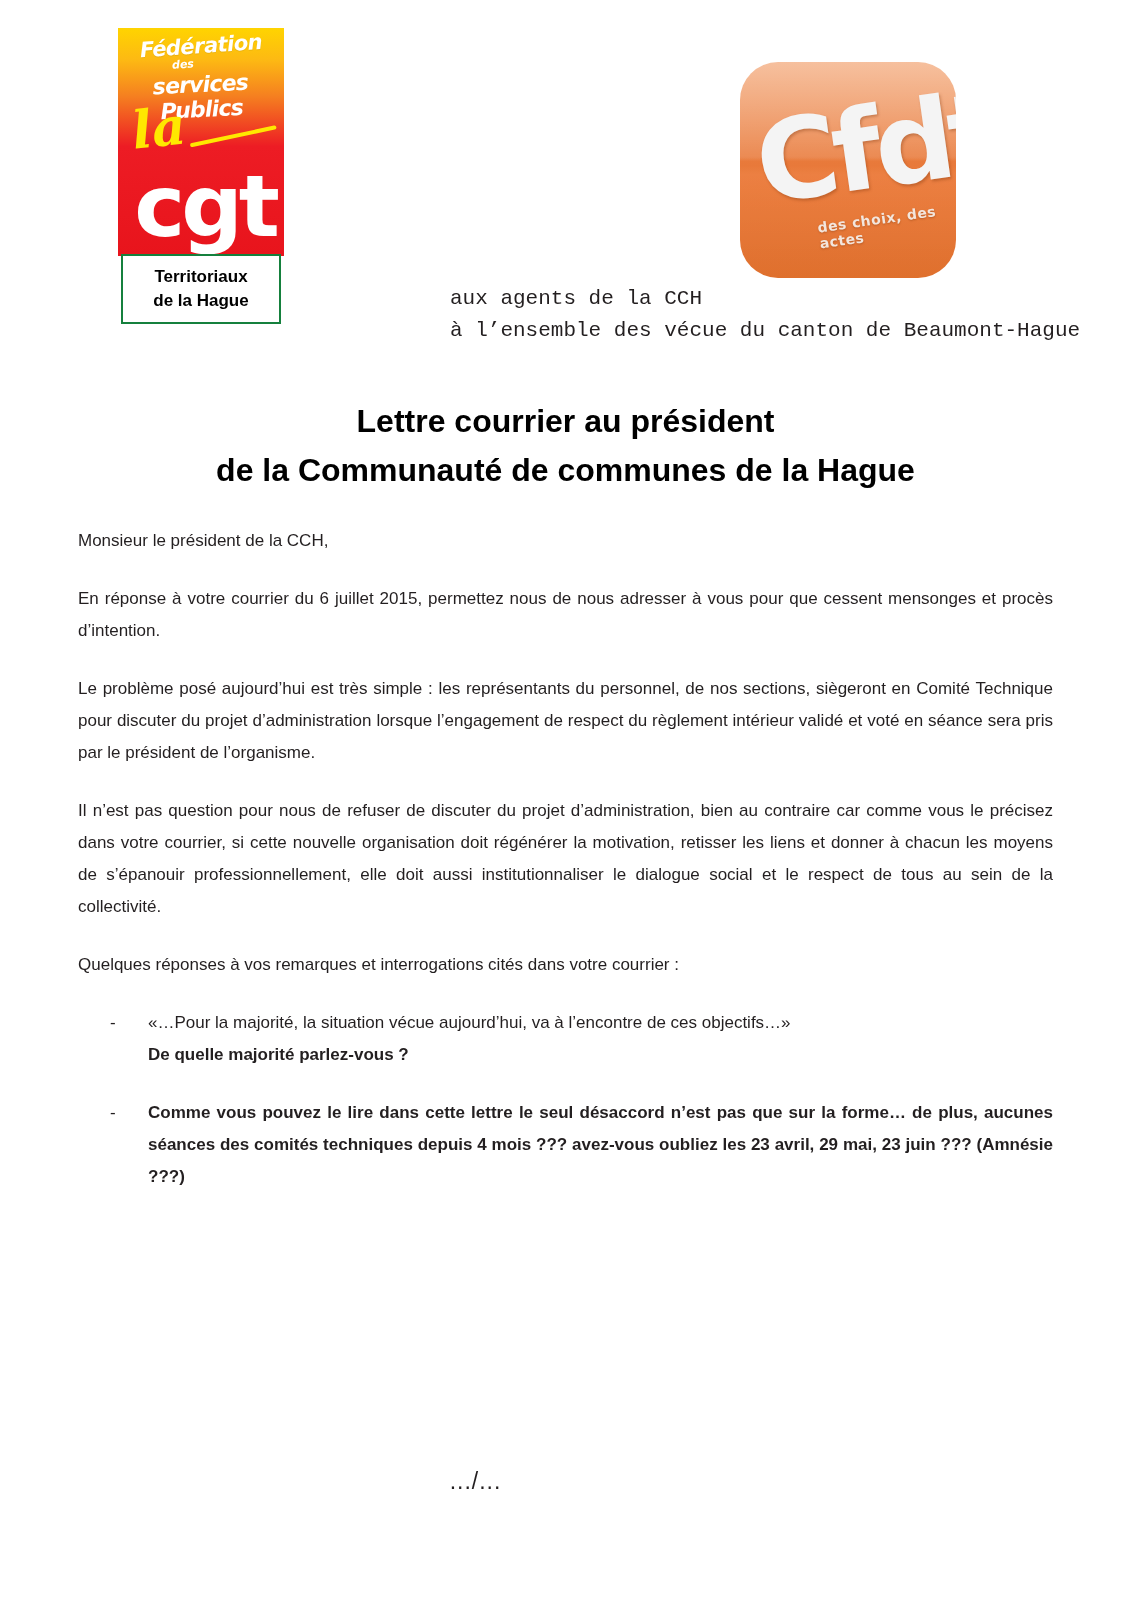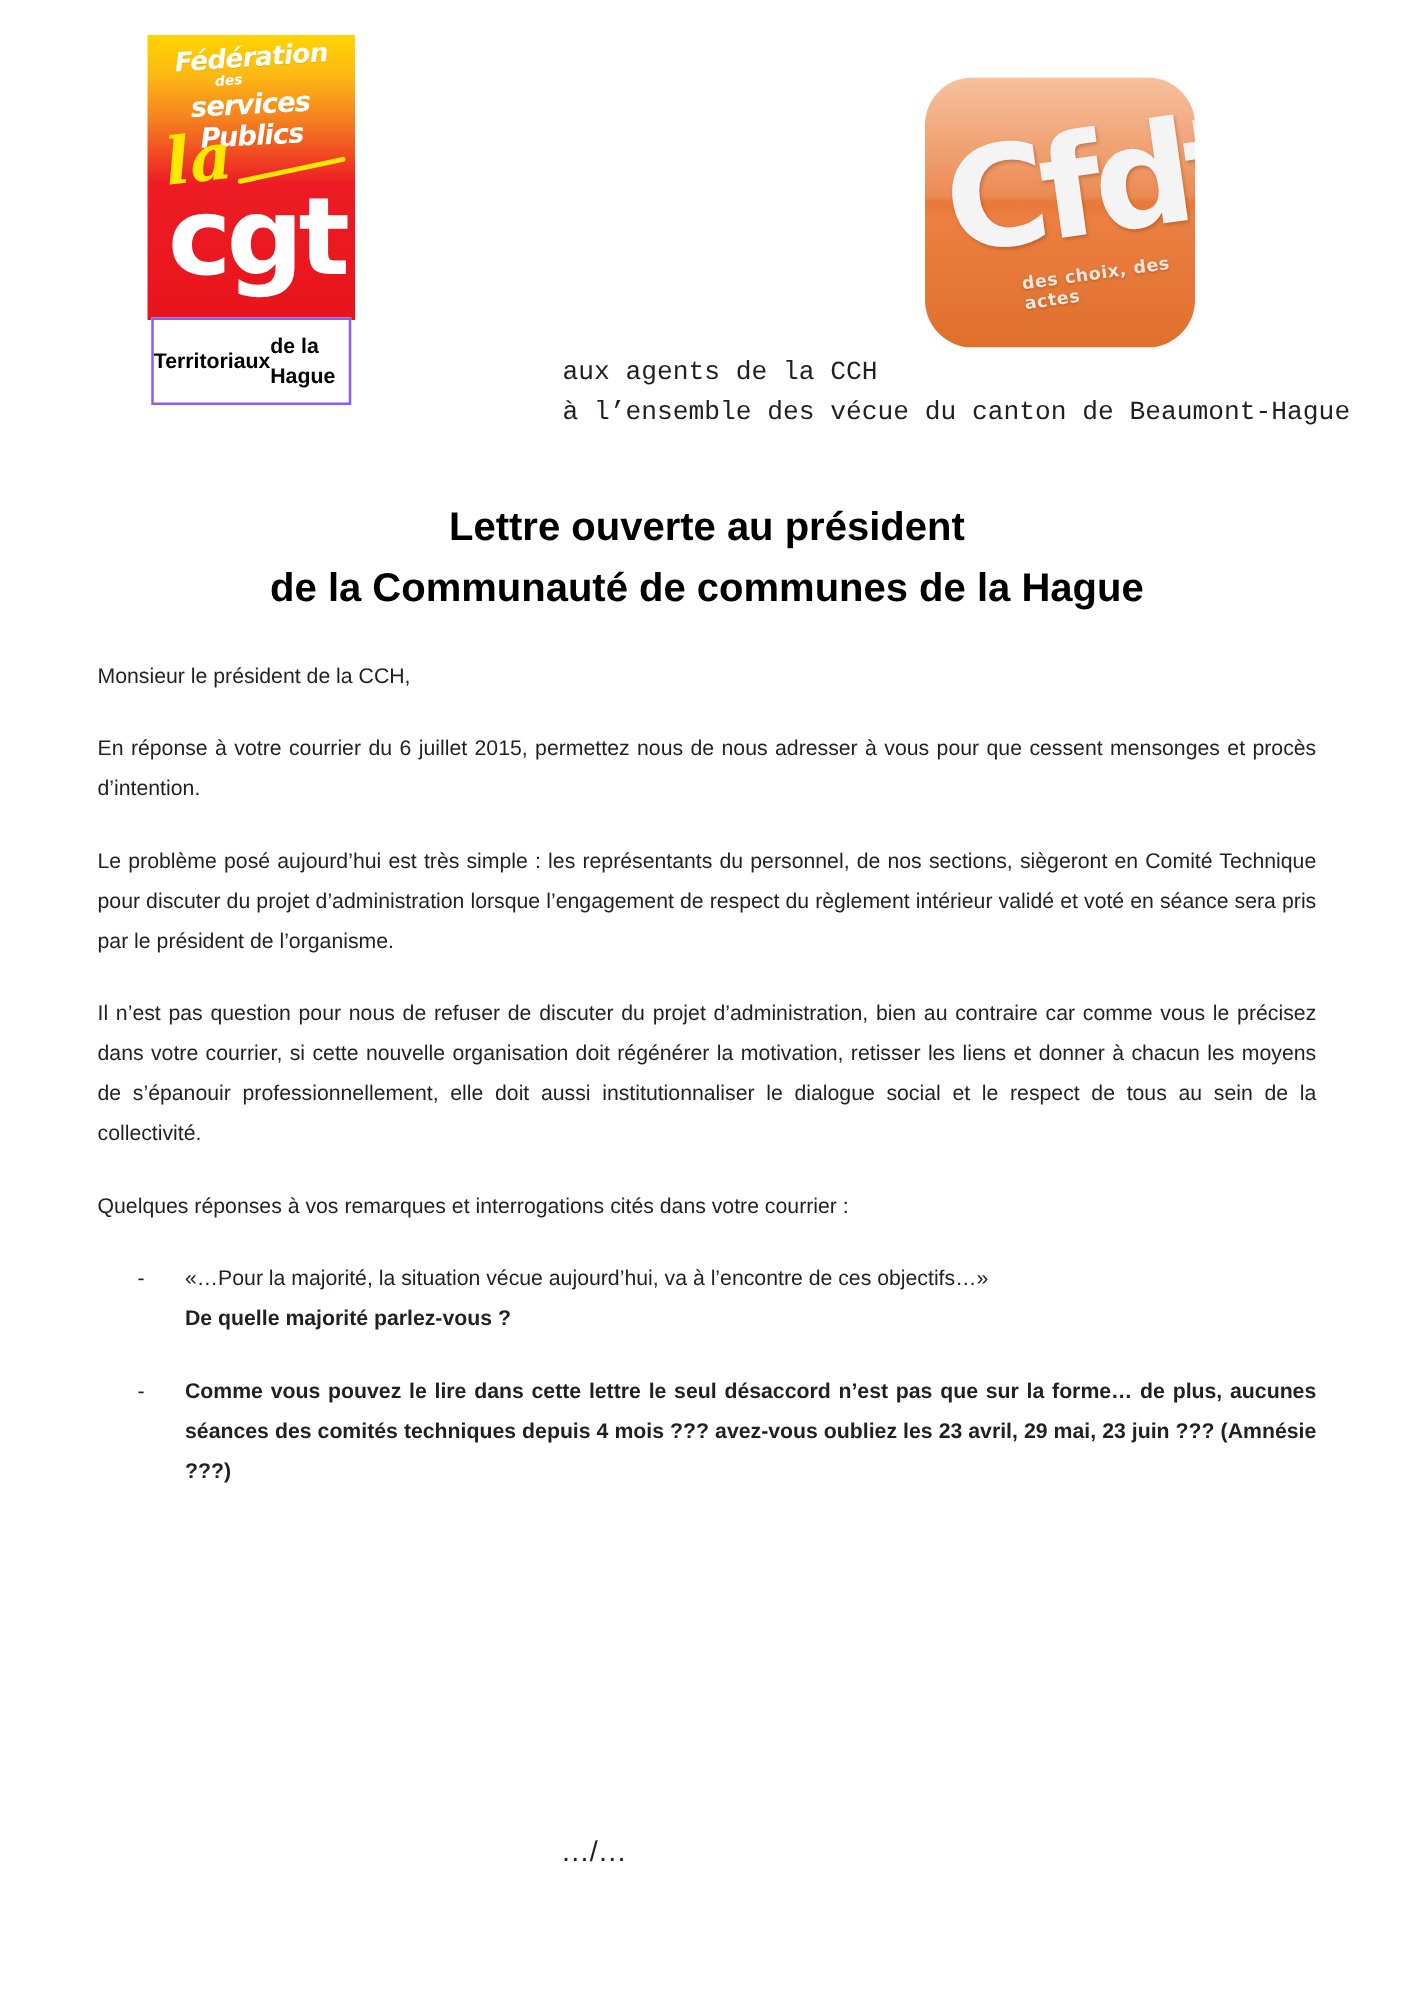--- a/index.html
+++ b/index.html
@@ -101,42 +101,42 @@
     left: 56px;
     top: 40px;
     width: 88px;
     height: 4px;
     background: #ffe800;
     transform: rotate(-6deg);
     border-radius: 2px;
   }
   .cgt-cgt {
     position: absolute;
-    top: 118px;
+    top: 134px;
     left: 4px;
     width: 166px;
     text-align: center;
     color: #ffffff;
     font-family: "DejaVu Sans", sans-serif;
     font-weight: bold;
     font-size: 86px;
     line-height: 88px;
     letter-spacing: -4px;
   }
   .cgt-box {
     position: absolute;
     left: 3px;
     top: 226px;
     width: 160px;
     height: 70px;
-    border: 2px solid #8b5cf6;
+    border: 2px solid #15803d;
     background: #ffffff;
     box-sizing: border-box;
     display: flex;
-    flex-direction: row;
+    flex-direction: column;
     align-items: center;
     justify-content: center;
   }
   .cgt-box span {
     display: block;
     font-family: "Liberation Sans", sans-serif;
     font-weight: bold;
     font-size: 17px;
     line-height: 24px;
     color: #000000;
@@ -280,21 +280,21 @@
   </div>
 
   <div class="recipient">
     <div>aux agents de la CCH</div>
     <div>à l’ensemble des vécue du canton de Beaumont-Hague</div>
   </div>
 
 </div>
 
 <div class="title">
-  <div>Lettre ouverte au président</div>
+  <div>Lettre courrier au président</div>
   <div>de la Communauté de communes de la Hague</div>
 </div>
 
 <div class="body">
 
   <p class="first nojust">Monsieur le président de la CCH,</p>
 
   <p>En réponse à votre courrier du 6 juillet 2015, permettez nous de nous adresser à vous pour que cessent mensonges et procès d’intention.</p>
 
   <p>Le problème posé aujourd’hui est très simple : les représentants du personnel, de nos sections, siègeront en Comité Technique pour discuter du projet d’administration lorsque l’engagement de respect du règlement intérieur validé et voté en séance sera pris par le président de l’organisme.</p>

